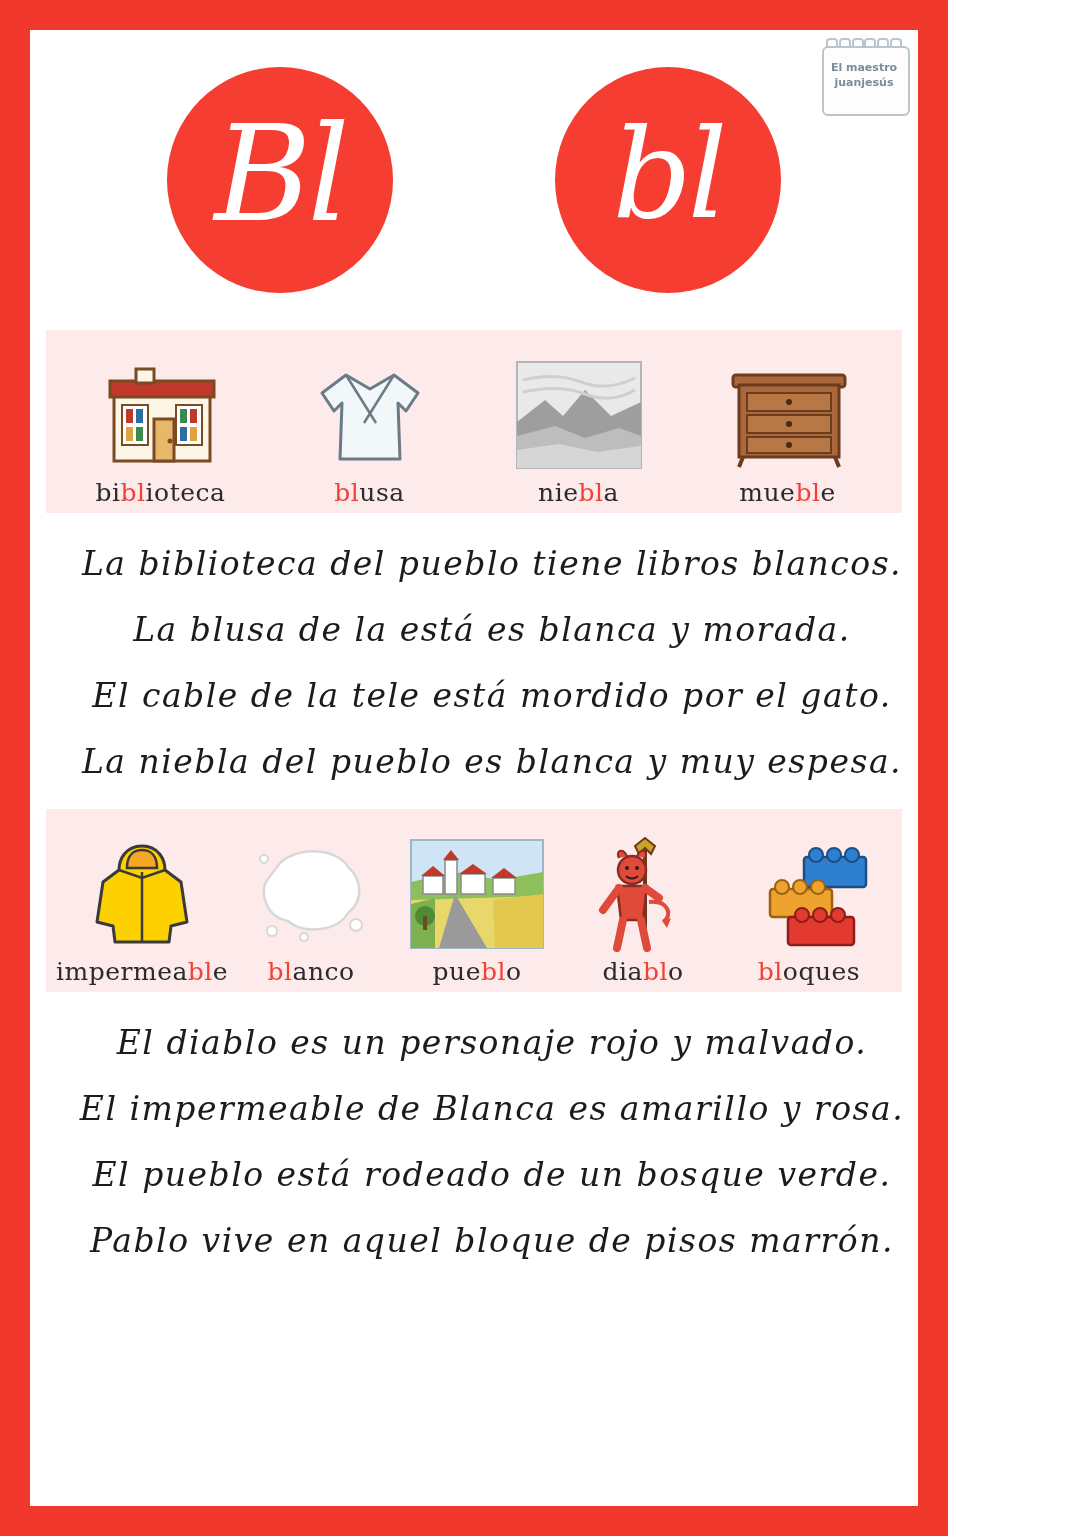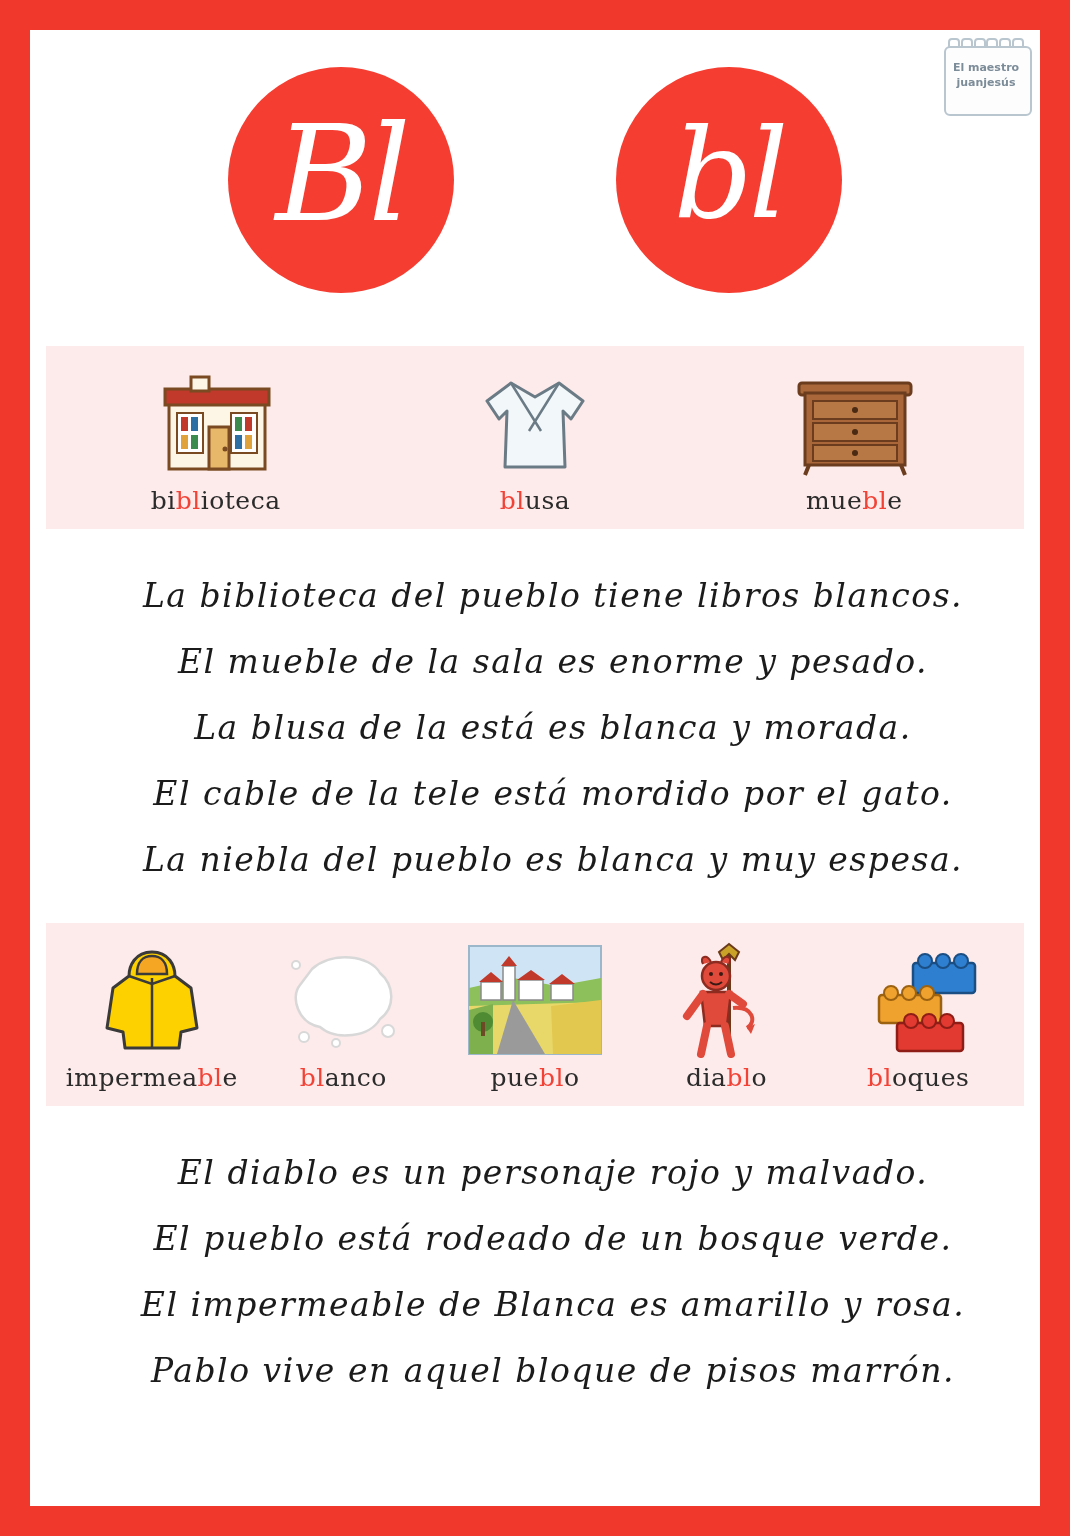--- a/index.html
+++ b/index.html
@@ -8,21 +8,21 @@
   }
   body {
     width: 1085px;
     height: 1536px;
     background: #ffffff;
     font-family: "Liberation Sans", sans-serif;
     overflow: hidden;
   }
   .page {
     position: relative;
-    width: 1070px;
+    width: 948px;
     height: 1536px;
     background: #f0382c;
     box-sizing: border-box;
     padding: 30px;
   }
   .sheet {
     position: relative;
     width: 100%;
     height: 100%;
     background: #ffffff;
@@ -103,25 +103,25 @@
     line-height: 1;
     letter-spacing: -4px;
     transform: translateY(-6px);
   }
   .circle.lower span { font-size: 124px; }
 
   
   .strip {
     background: #fdeaea;
     height: 183px;
-    margin: 16px 16px;
+    margin: 0 16px;
     display: flex;
     align-items: flex-end;
     justify-content: space-around;
-    padding: 8px 10px;
+    padding: 0 10px;
     box-sizing: border-box;
   }
   .cell {
     width: 190px;
     height: 100%;
     display: flex;
     flex-direction: column;
     align-items: center;
     justify-content: flex-end;
     padding-bottom: 6px;
@@ -222,20 +222,33 @@
       <div class="cell">
         <div class="art">
           <svg width="120" height="112" viewBox="0 0 120 112">
             <path d="M36 16 L60 30 L84 16 L108 34 L96 52 L88 44 L90 100 L30 100 L32 44 L24 52 L12 34 Z" fill="#f2f7fa" stroke="#6b7b86" stroke-width="3" stroke-linejoin="round"></path>
             <path d="M36 16 L66 64 M84 16 L54 64" fill="none" stroke="#6b7b86" stroke-width="2.5"></path>
           </svg>
         </div>
         <div class="caption"><span></span><span class="hl">bl</span><span>usa</span></div>
       </div>
 
+      <div class="cell">
+        <div class="art">
+          <svg width="128" height="110" viewBox="0 0 128 110">
+            <rect x="2" y="2" width="124" height="106" fill="#e9e9e9" stroke="#b5b5b5" stroke-width="2"></rect>
+            <path d="M2 62 L30 40 L48 56 L70 30 L96 56 L126 42 L126 108 L2 108 Z" fill="#9e9e9e"></path>
+            <path d="M2 76 L40 66 L70 78 L104 68 L126 76 L126 108 L2 108 Z" fill="#bdbdbd"></path>
+            <path d="M2 90 L44 84 L82 92 L126 86 L126 108 L2 108 Z" fill="#d6d6d6"></path>
+            <path d="M8 20 Q40 12 66 22 T120 18" fill="none" stroke="#cfcfcf" stroke-width="3"></path>
+            <path d="M8 32 Q44 24 70 34 T120 30" fill="none" stroke="#cfcfcf" stroke-width="3"></path>
+          </svg>
+        </div>
+        <div class="caption"><span>nie</span><span class="hl">bl</span><span>a</span></div>
+      </div>
 
 
       <div class="cell">
         <div class="art">
           <svg width="130" height="108" viewBox="0 0 130 108">
             <rect x="10" y="14" width="112" height="12" rx="3" fill="#a9673a" stroke="#6b3d1e" stroke-width="3"></rect>
             <rect x="16" y="24" width="100" height="72" fill="#a9673a" stroke="#6b3d1e" stroke-width="3"></rect>
             <rect x="24" y="32" width="84" height="18" fill="#b87845" stroke="#6b3d1e" stroke-width="2"></rect>
             <rect x="24" y="54" width="84" height="18" fill="#b87845" stroke="#6b3d1e" stroke-width="2"></rect>
             <rect x="24" y="76" width="84" height="16" fill="#b87845" stroke="#6b3d1e" stroke-width="2"></rect>
@@ -244,21 +257,20 @@
               <circle cx="66" cy="84" r="3" fill="#4a2a12"></circle>
             <path d="M20 96 L16 106 M112 96 L116 106" stroke="#6b3d1e" stroke-width="4"></path>
           </svg>
         </div>
         <div class="caption"><span>mue</span><span class="hl">bl</span><span>e</span></div>
       </div>
     </div>
 
     <div class="sentences">
       <div class="sentence">La biblioteca del pueblo tiene libros blancos.</div>
-      <div class="sentence">El mueble de la sala es enorme y pesado.</div>
       <div class="sentence">La blusa de la está es blanca y morada.</div>
       <div class="sentence">El cable de la tele está mordido por el gato.</div>
       <div class="sentence">La niebla del pueblo es blanca y muy espesa.</div>
     </div>
 
     <div class="strip">
 
       <div class="cell">
         <div class="art">
           <svg width="110" height="112" viewBox="0 0 110 112">
@@ -345,19 +357,19 @@
             <circle cx="76" cy="76" r="7" fill="#e23a30" stroke="#8f1d17" stroke-width="2"></circle>
             <circle cx="94" cy="76" r="7" fill="#e23a30" stroke="#8f1d17" stroke-width="2"></circle>
           </svg>
         </div>
         <div class="caption"><span></span><span class="hl">bl</span><span>oques</span></div>
       </div>
     </div>
 
     <div class="sentences">
       <div class="sentence">El diablo es un personaje rojo y malvado.</div>
+      <div class="sentence">El impermeable de Blanca es amarillo y rosa.</div>
       <div class="sentence">El pueblo está rodeado de un bosque verde.</div>
-      <div class="sentence">El impermeable de Blanca es amarillo y rosa.</div>
       <div class="sentence">Pablo vive en aquel bloque de pisos marrón.</div>
     </div>
 
   </div>
 </div>
 
 </body></html>

